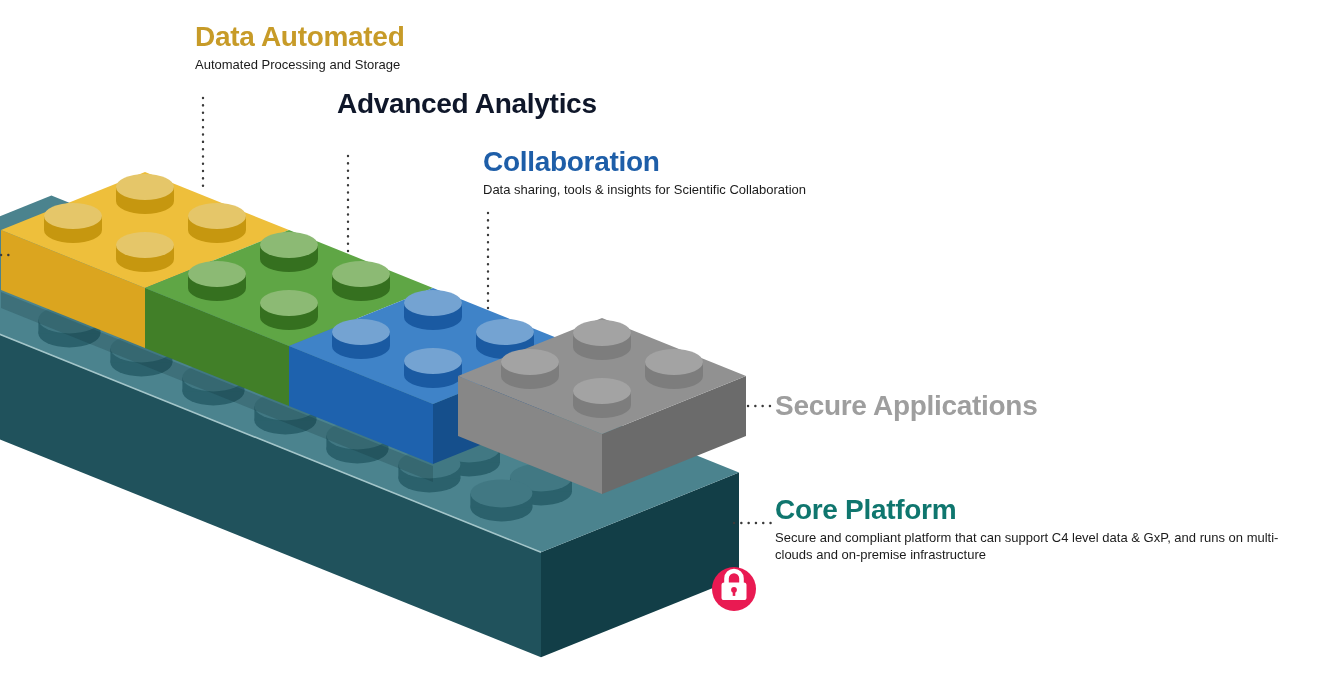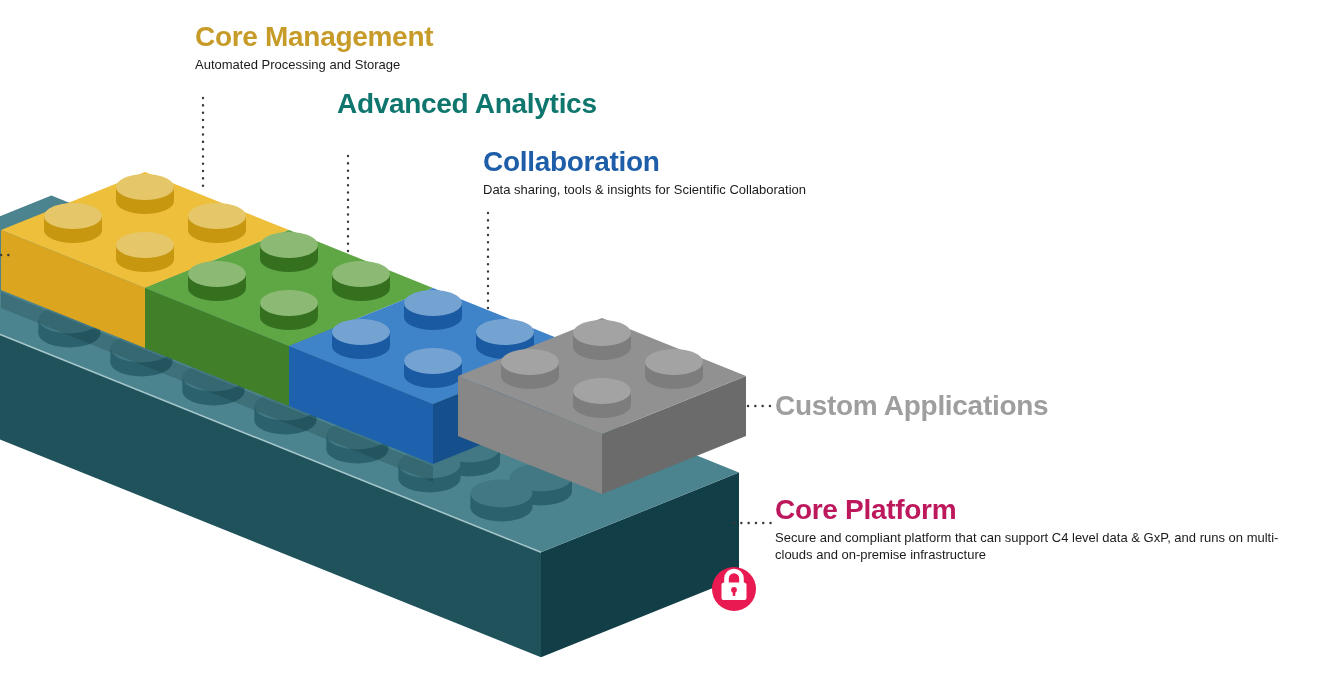--- a/index.html
+++ b/index.html
@@ -147,35 +147,35 @@
       <g>
     <circle cx="734" cy="589" r="22" fill="#E91A52"></circle>
     <path d="M 726.5 584 v -5.5 a 7.5 7.5 0 0 1 15 0 v 5.5" fill="none" stroke="#FFFFFF" stroke-width="4.6"></path>
     <rect x="721.5" y="582.5" width="25" height="17.5" rx="2.6" fill="#FFFFFF"></rect>
     <circle cx="734" cy="589.8" r="2.9" fill="#E91A52"></circle>
     <rect x="732.7" y="590.5" width="2.6" height="5.4" fill="#E91A52"></rect>
   </g>
     </svg>
 
   <div class="label" id="lbl-0">
-    <div class="t" style="color: rgb(199, 155, 40);">Core Management</div>
+    <div class="t" style="color: rgb(199, 155, 40);">Data Automated</div>
     <div class="d">Automated Processing and Storage</div>
   </div>
 
   <div class="label" id="lbl-1">
-    <div class="t" style="color: #0f766e;">Advanced Analytics</div>
+    <div class="t" style="color: #0f172a;">Advanced Analytics</div>
   </div>
 
   <div class="label" id="lbl-2">
     <div class="t" style="color: rgb(30, 94, 168);">Collaboration</div>
     <div class="d">Data sharing, tools &amp; insights for Scientific Collaboration</div>
   </div>
 
   <div class="label" id="lbl-3">
-    <div class="t" style="color: rgb(158, 158, 158);">Custom Applications</div>
+    <div class="t" style="color: rgb(158, 158, 158);">Secure Applications</div>
   </div>
 
   <div class="label" id="lbl-4">
-    <div class="t" style="color: #be185d;">Core Platform</div>
+    <div class="t" style="color: #0f766e;">Core Platform</div>
     <div class="d">Secure and compliant platform that can support C4 level data &amp; GxP, and runs on multi-clouds and on-premise infrastructure</div>
   </div>
 
 </div>
 
 </body></html>

